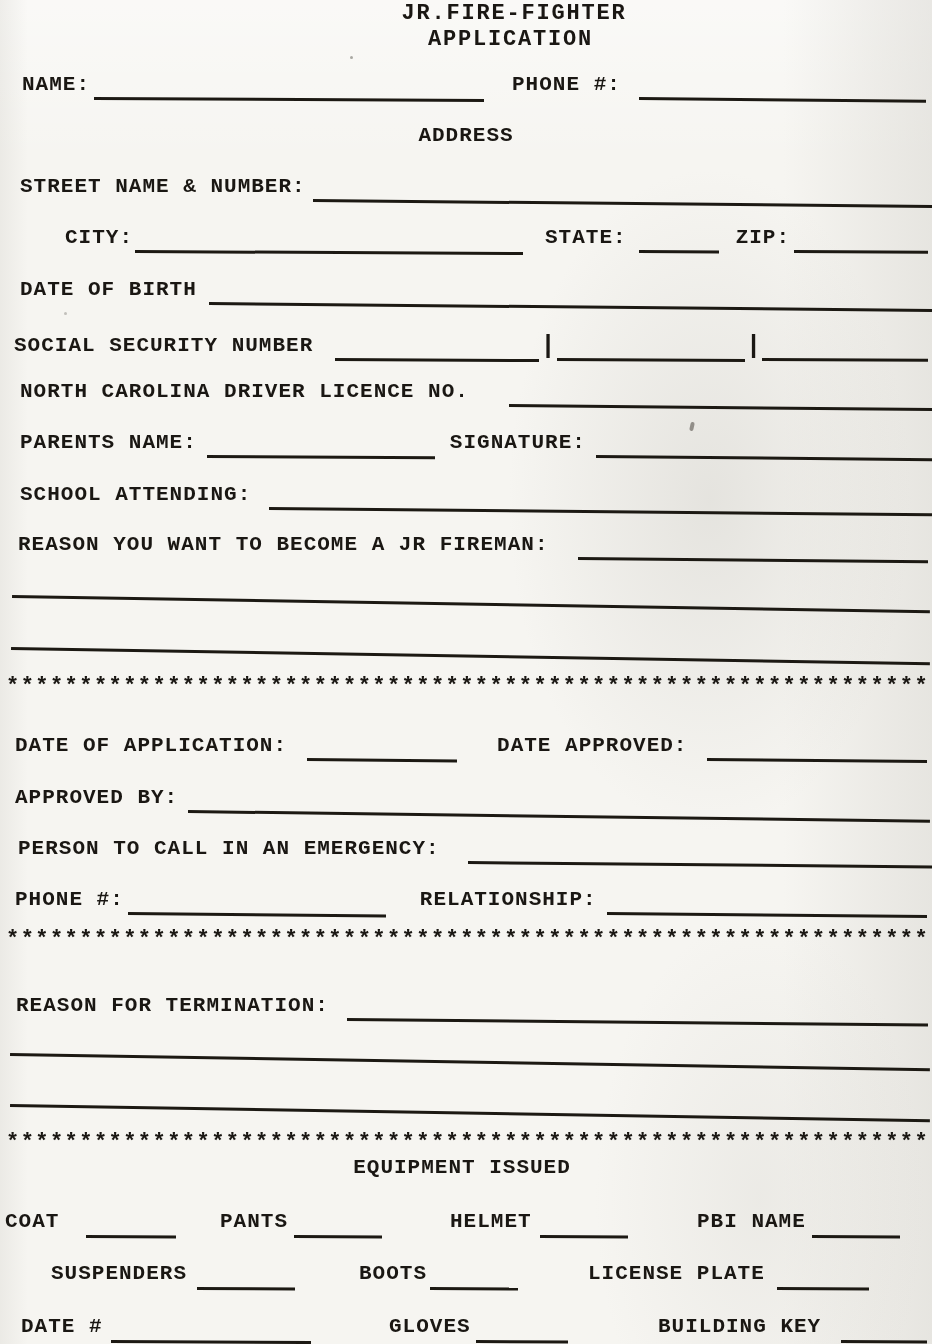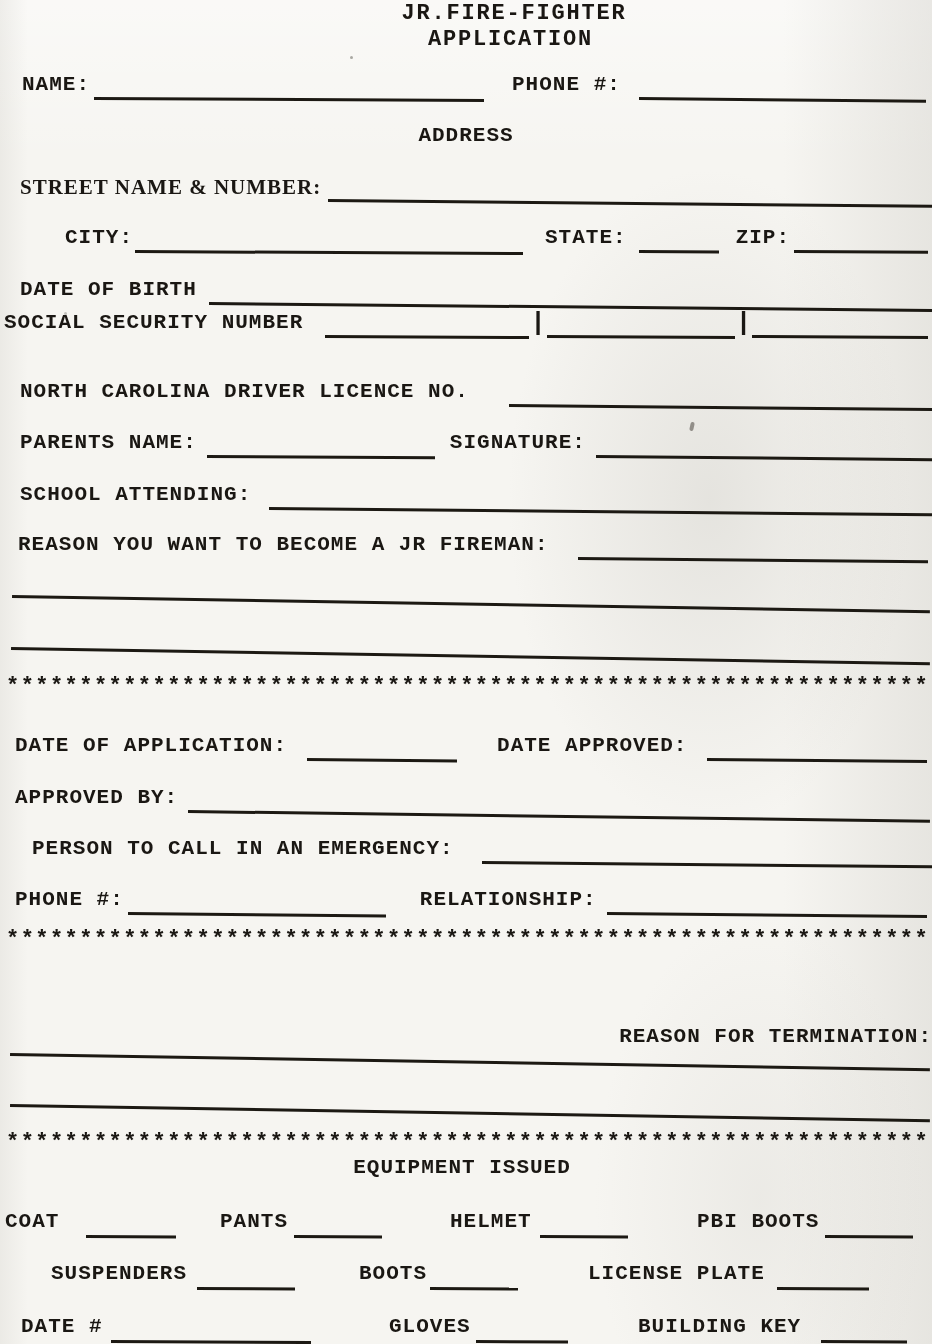--- a/index.html
+++ b/index.html
@@ -48,40 +48,40 @@
     <span class="lbl">NAME:</span>
     <span class="line t3" style="width:390px;margin-left:4px;"></span>
     <span class="lbl" style="margin-left:28px;">PHONE #:</span>
     <span class="line t6 grow" style="margin-left:18px;margin-right:6px;"></span>
   </div>
 
   <div class="center" style="top:121px;">
     <span class="lbl">ADDRESS</span>
   </div>
 
-  <div class="r" style="top:172px;padding-left:20px;font-family:Liberation Serif, serif;">
+  <div class="r" style="top:172px;padding-left:20px;">
     <span class="lbl">STREET NAME &amp; NUMBER:</span>
     <span class="line t6 grow" style="margin-left:7px;"></span>
   </div>
 
   <div class="r" style="top:223px;padding-left:20px;margin-left:45px;">
     <span class="lbl">CITY:</span>
     <span class="line t3" style="width:388px;margin-left:2px;"></span>
     <span class="lbl" style="margin-left:22px;">STATE:</span>
     <span class="line t3" style="width:80px;margin-left:12px;"></span>
     <span class="lbl" style="margin-left:17px;">ZIP:</span>
     <span class="line t3 grow" style="margin-left:4px;margin-right:4px;"></span>
   </div>
 
   <div class="r" style="top:275px;padding-left:20px;">
     <span class="lbl">DATE OF BIRTH</span>
     <span class="line t6 grow" style="margin-left:12px;"></span>
   </div>
 
-  <div class="r" style="top:308px;padding-left:4px;text-align:right;">
+  <div class="r" style="top:331px;padding-left:14px;text-align:right;">
     <span class="lbl">SOCIAL SECURITY NUMBER</span>
     <span class="line t3" style="width:204px;margin-left:22px;"></span>
     <span class="pipe">|</span>
     <span class="line t3" style="width:188px;"></span>
     <span class="pipe">|</span>
     <span class="line t3 grow" style="margin-right:4px;"></span>
   </div>
 
   <div class="r" style="top:377px;padding-left:20px;">
     <span class="lbl">NORTH CAROLINA DRIVER LICENCE NO.</span>
@@ -119,35 +119,35 @@
     <span class="line t8 grow" style="margin-left:10px;margin-right:2px;"></span>
   </div>
 
   <div class="r" style="top:731px;padding-left:15px;">
     <span class="lbl">DATE OF APPLICATION:</span>
     <span class="line t6" style="width:150px;margin-left:20px;"></span>
     <span class="lbl" style="margin-left:40px;">DATE APPROVED:</span>
     <span class="line t6 grow" style="margin-left:20px;margin-right:5px;"></span>
   </div>
 
-  <div class="r" style="top:834px;padding-left:32px;">
+  <div class="r" style="top:834px;padding-left:18px;">
     <span class="lbl">PERSON TO CALL IN AN EMERGENCY:</span>
     <span class="line t6 grow" style="margin-left:28px;"></span>
   </div>
 
   <div class="r" style="top:885px;padding-left:15px;">
     <span class="lbl">PHONE #:</span>
     <span class="line t6" style="width:258px;margin-left:4px;"></span>
     <span class="lbl" style="margin-left:34px;">RELATIONSHIP:</span>
     <span class="line t6 grow" style="margin-left:10px;margin-right:5px;"></span>
   </div>
 
   <div class="sep" style="top:925px;">***************************************************************</div>
 
-  <div class="r" style="top:1022px;padding-left:16px;flex-direction:column;">
+  <div class="r" style="top:991px;padding-left:16px;">
     <span class="lbl">REASON FOR TERMINATION:</span>
     <span class="line t6 grow" style="margin-left:18px;margin-right:4px;"></span>
   </div>
 
   <div class="r" style="top:1026px;left:10px;right:2px;">
     <span class="line t10 grow"></span>
   </div>
   <div class="r" style="top:1077px;left:10px;right:2px;">
     <span class="line t10 grow"></span>
   </div>
@@ -165,21 +165,21 @@
     </div>
     <div class="eq" style="left:220px;">
       <span class="lbl">PANTS</span>
       <span class="line t3" style="width:88px;margin-left:6px;"></span>
     </div>
     <div class="eq" style="left:450px;">
       <span class="lbl">HELMET</span>
       <span class="line t3" style="width:88px;margin-left:8px;"></span>
     </div>
     <div class="eq" style="left:697px;">
-      <span class="lbl">PBI BOOTS</span>
+      <span class="lbl">PBI NAME</span>
       <span class="line t3" style="width:88px;margin-left:6px;"></span>
     </div>
   </div>
 
   <div class="eqrow" style="top:1258px;">
     <div class="eq" style="left:51px;">
       <span class="lbl">SUSPENDERS</span>
       <span class="line t3" style="width:98px;margin-left:10px;"></span>
     </div>
     <div class="eq" style="left:359px;">
@@ -194,21 +194,21 @@
 
   <div class="eqrow" style="top:1311px;">
     <div class="eq" style="left:21px;">
       <span class="lbl">DATE #</span>
       <span class="line t3" style="width:200px;margin-left:8px;"></span>
     </div>
     <div class="eq" style="left:389px;">
       <span class="lbl">GLOVES</span>
       <span class="line t3" style="width:92px;margin-left:5px;"></span>
     </div>
-    <div class="eq" style="left:638px;gap:8px;">
+    <div class="eq" style="left:658px;gap:8px;">
       <span class="lbl">BUILDING KEY</span>
       <span class="line t3" style="width:86px;margin-left:12px;"></span>
     </div>
   </div>
 
   <div class="speck" style="left:350px;top:56px;width:3px;height:3px;opacity:.45;"></div>
   <div class="speck" style="left:690px;top:422px;width:4px;height:9px;opacity:.55;border-radius:2px;transform:rotate(12deg);"></div>
   <div class="speck" style="left:64px;top:312px;width:3px;height:3px;opacity:.3;"></div>
 
 </div>

